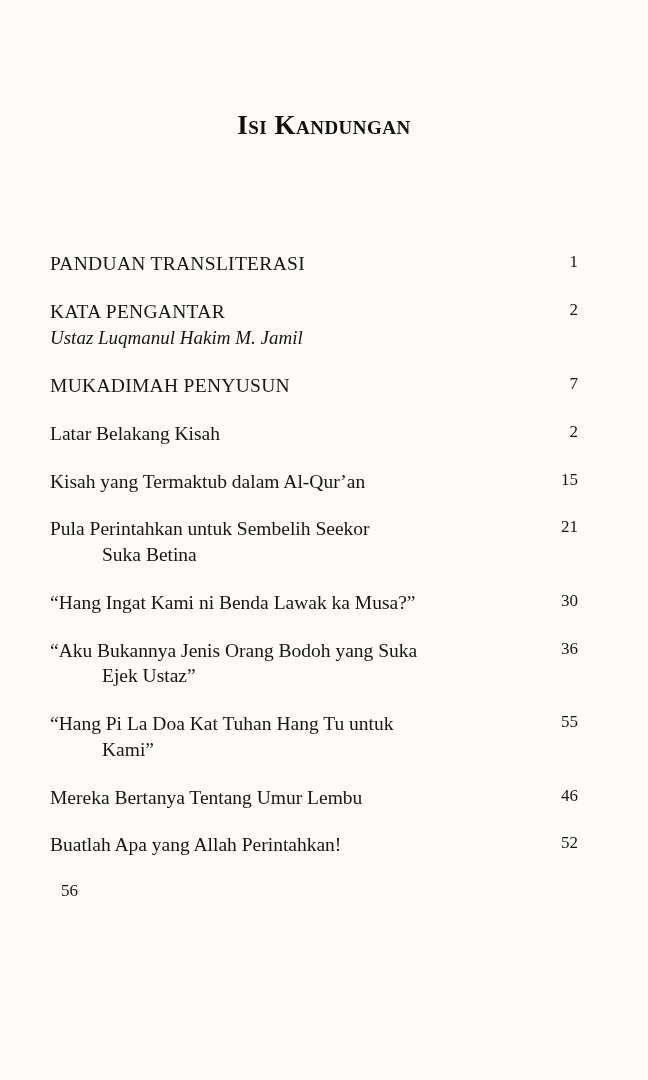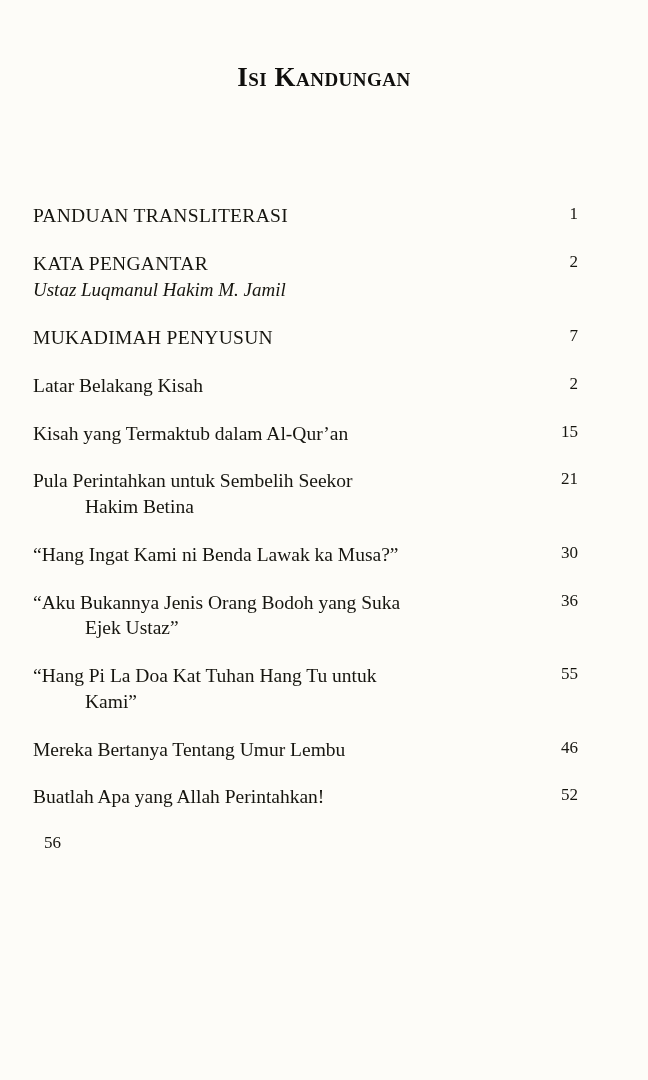--- a/index.html
+++ b/index.html
@@ -13,34 +13,35 @@
     font-family: "Liberation Serif", serif;
     color: #1a1a1a;
     overflow: hidden;
     position: relative;
   }
   .page {
     width: 648px;
     height: 829px;
     position: relative;
     box-sizing: border-box;
+    margin-top: 48px;
   }
   .page-title {
     text-align: center;
     font-size: 27px;
     font-weight: bold;
     letter-spacing: 0.5px;
     margin: 0;
     padding-top: 62px;
     font-variant: small-caps;
     color: #100f0d;
   }
   .toc {
     margin-top: 110px;
-    padding-left: 33px;
+    padding-left: 50px;
     padding-right: 70px;
     position: relative;
   }
   .toc-entry {
     position: relative;
     display: block;
     margin-bottom: 22px;
   }
   .toc-entry .line {
     display: flex;
@@ -107,21 +108,21 @@
         </div>
       </div>
       <div class="toc-entry">
         <div class="line">
           <div class="label"><span>Kisah yang Termaktub dalam Al-Qur’an</span></div>
           <div class="page-num">15</div>
         </div>
       </div>
       <div class="toc-entry">
         <div class="line">
-          <div class="label"><span>Pula Perintahkan untuk Sembelih Seekor</span><span class="cont">Hakim Betina</span></div>
+          <div class="label"><span>Pula Perintahkan untuk Sembelih Seekor</span><span class="cont">Suka Betina</span></div>
           <div class="page-num">21</div>
         </div>
       </div>
       <div class="toc-entry">
         <div class="line">
           <div class="label"><span>“Hang Ingat Kami ni Benda Lawak ka Musa?”</span></div>
           <div class="page-num">30</div>
         </div>
       </div>
       <div class="toc-entry">

